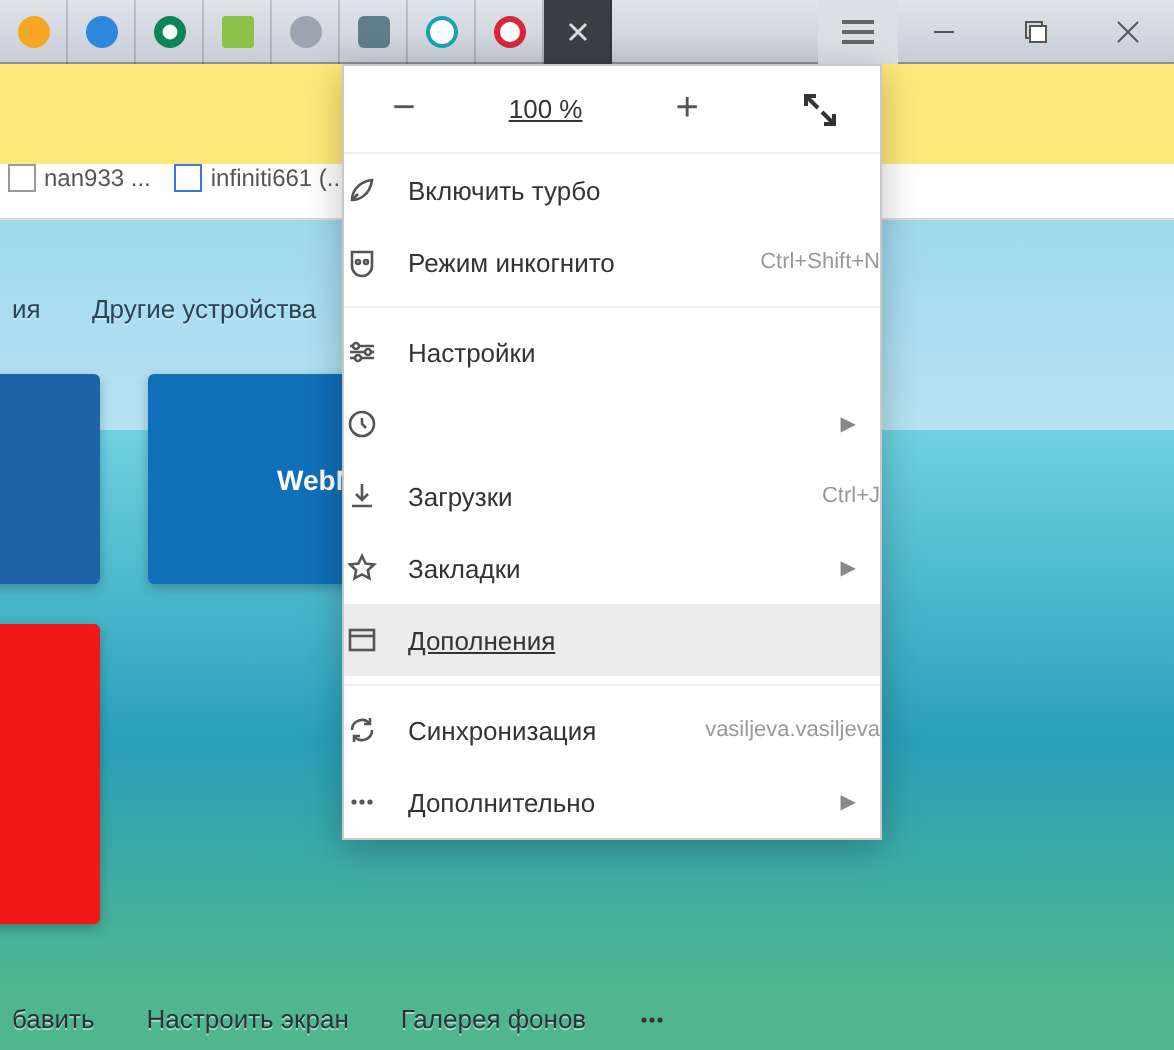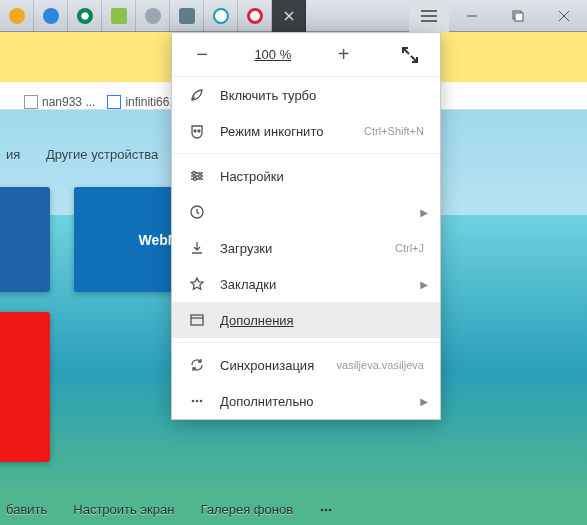--- a/index.html
+++ b/index.html
@@ -10,21 +10,21 @@
 .fav { width: 16px; height: 16px; border-radius: 50%; display: inline-block; }
 .spacer { flex: 1; }
 .menubtn { width: 40px; height: 32px; display: flex; align-items: center; justify-content: center; background: #dcdfe4; cursor: pointer; }
 .winbtn { width: 46px; height: 32px; display: flex; align-items: center; justify-content: center; cursor: pointer; }
 .winbtn svg { stroke: #555; }
 
 .content { position: relative; height: 493px; background: linear-gradient(180deg, #ffe87a 0%, #ffe87a 75px, #72c9e5 75px, #4aa8cf 60%, #2b7fa8 100%); }
 .sea { position: absolute; left: 0; right: 0; bottom: 0; height: 310px; background: linear-gradient(180deg, #6fd2e0 0%, #2aa0b9 50%, #4fb68f 90%); }
 .sky { position: absolute; left:0; right:0; top:75px; height:180px; background: linear-gradient(180deg,#9fd8ed,#c7eaf4); }
 
-.bookbar { position: absolute; top: 50px; left: 0; right: 0; height: 28px; display: flex; align-items: flex-end; gap: 12px; padding: 0 24px; font-size: 12px; color: #555; background: #fff; border-bottom: 1px solid #ddd;}
+.bookbar { position: absolute; top: 50px; left: 0; right: 0; height: 28px; display: flex; align-items: flex-start; gap: 12px; padding: 0 4px; font-size: 12px; color: #555; background: #fff; border-bottom: 1px solid #ddd;}
 .bk { display: flex; align-items: center; gap: 4px; cursor: pointer; }
 .bkico { width: 14px; height: 14px; display:inline-block; }
 
 .toplinks { position: absolute; top: 115px; left: 6px; font-size: 13px; color: #2b4455; text-shadow: 0 1px rgba(255,255,255,.35); }
 .toplinks span { margin-right: 22px; cursor: pointer; }
 
 .tiles { position: absolute; top: 155px; left: 0; display: flex; gap: 24px; text-align: center; }
 .tile { width: 170px; height: 105px; border-radius: 3px; box-shadow: 0 2px 6px rgba(0,0,0,.25); display: flex; align-items: center; justify-content: center; color: #fff; font-size: 14px; font-weight: bold; }
 .tile.blue1 { background: #1e62a8; margin-left:-120px; }
 .tile.blue2 { background: #0f6fb8; }
@@ -32,21 +32,21 @@
 
 .bottom { position: absolute; bottom: 8px; left: 6px; font-size: 13px; color: #263238; text-shadow: 0 1px rgba(255,255,255,.5); display: flex; align-items: center; gap: 26px; }
 .bottom span { cursor: pointer; }
 .dots { width: 14px; height: 14px; cursor: pointer; }
 
 .menu { position: absolute; top: 32px; left: 171px; width: 270px; background: #fff; border: 1px solid #c9c9c9; box-shadow: 0 4px 18px rgba(0,0,0,.25); font-size: 13px; color: #333; z-index: 10; }
 .zoomrow { height: 44px; display: flex; align-items: center; justify-content: space-between; padding: 0 16px; border-bottom: 1px solid #eee; }
 .zbtn { width: 28px; height: 28px; display: flex; align-items: center; justify-content: center; font-size: 20px; cursor: pointer; color: #555; }
 .zval { font-size: 13px; text-decoration: underline; }
 .fsbtn { width: 28px; height: 28px; cursor: pointer; display:flex; align-items:center; justify-content:center;}
-.mitem { height: 36px; display: flex; align-items: center; padding: 0 16px; gap: 14px; cursor: pointer; position: relative; }
+.mitem { height: 36px; display: flex; align-items: center; padding: 0 0; gap: 14px; cursor: pointer; position: relative; }
 .mitem.sel { background: #ececec; text-decoration: underline; }
 .mico { width: 18px; height: 18px; flex-shrink: 0; display:flex; align-items:center; justify-content:center; color:#555;}
 .mlabel { flex: 1; }
 .mhint { font-size: 11px; color: #999; }
 .marrow { position: absolute; right: 12px; color: #888; font-size: 10px; }
 .msep { height: 1px; background: #eee; margin: 4px 0; }
 </style>
 </head>
 <body>
 

